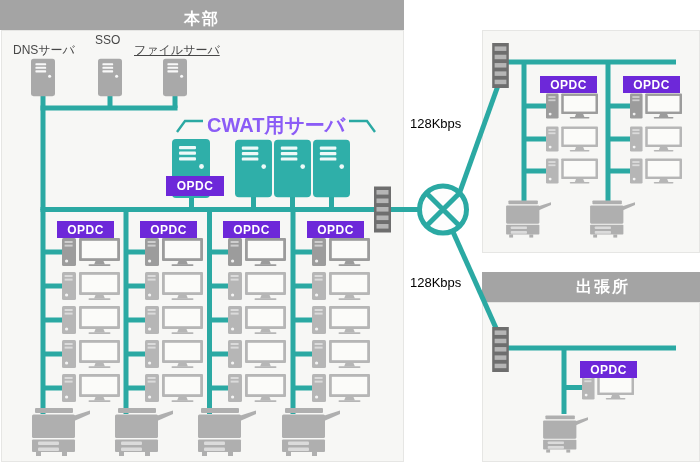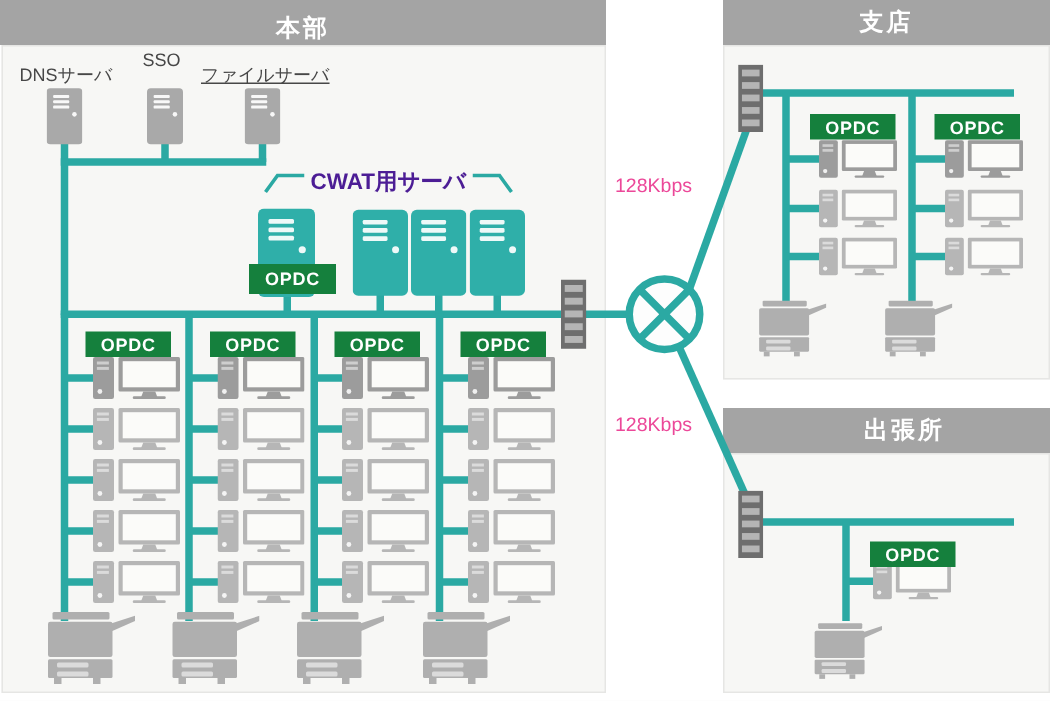--- a/index.html
+++ b/index.html
@@ -5,29 +5,29 @@
   html,body{margin:0;padding:0;background:#fff;}
   .page{position:relative;width:700px;height:467px;background:#ffffff;
         font-family:"Liberation Sans",sans-serif;overflow:hidden;}
   .hdr{position:absolute;height:30px;background:#A4A4A4;color:#fff;font-weight:bold;
        font-size:16px;display:flex;align-items:center;justify-content:center;
        letter-spacing:2px;z-index:0;}
   .panel{position:absolute;background:#F7F7F5;border:1px solid #E6E6E4;
          box-sizing:border-box;z-index:0;}
   #net{position:absolute;left:0;top:0;z-index:1;}
   .icon{position:absolute;z-index:2;line-height:0;}
-  .badge{position:absolute;background:#15803d;color:#fff;font-weight:bold;
+  .badge{position:absolute;background:#6d28d9;color:#fff;font-weight:bold;
          display:flex;align-items:center;justify-content:center;z-index:3;
          letter-spacing:.5px;}
   .badge.sm{font-size:12px;}
   .badge.lg{font-size:13px;}
   .lbl{position:absolute;color:#474747;font-size:12px;white-space:nowrap;z-index:2;}
-  .kbps{position:absolute;color:#ec4899;font-size:13px;white-space:nowrap;z-index:2;}
+  .kbps{position:absolute;color:#000000;font-size:13px;white-space:nowrap;z-index:2;}
   .cwat{position:absolute;z-index:2;display:flex;align-items:center;gap:4px;
-        color:#4c1d95;font-weight:bold;font-size:15px;white-space:nowrap;}
+        color:#8b5cf6;font-weight:bold;font-size:20px;white-space:nowrap;}
   .pc-dark{color:#9C9C9C;}
   .pc-light{color:#B6B6B6;}
   .srv-gray{color:#A9A9A9;}
   .srv-teal{color:#2FAFA9;}
   .prn{color:#AFAFAF;}
   .defs{position:absolute;width:0;height:0;overflow:hidden;}
 </style>
 </head>
 <body>
 
@@ -72,23 +72,20 @@
 </svg>
 
 <div class="page">
 
   <div class="panel" style="left:1px;top:30px;width:403px;height:432px;"></div>
   <div class="hdr" style="left:0;top:0;width:404px;align-items:flex-end;">
     <span>本部</span>
   </div>
 
   <div class="panel" style="left:482px;top:30px;width:218px;height:223px;"></div>
-  <div class="hdr" style="left:482px;top:0;width:218px;">
-    <span>支店</span>
-  </div>
 
   <div class="panel" style="left:482px;top:302px;width:218px;height:160px;"></div>
   <div class="hdr" style="left:482px;top:272px;width:242px;">
     <span>出張所</span>
   </div>
 
   <svg id="net" width="700" height="467">
     <g stroke="#2BA9A3" stroke-width="5" fill="none">
 
       <path d="M43 95 V108 M110 95 V108 M175 95 V108"></path>

